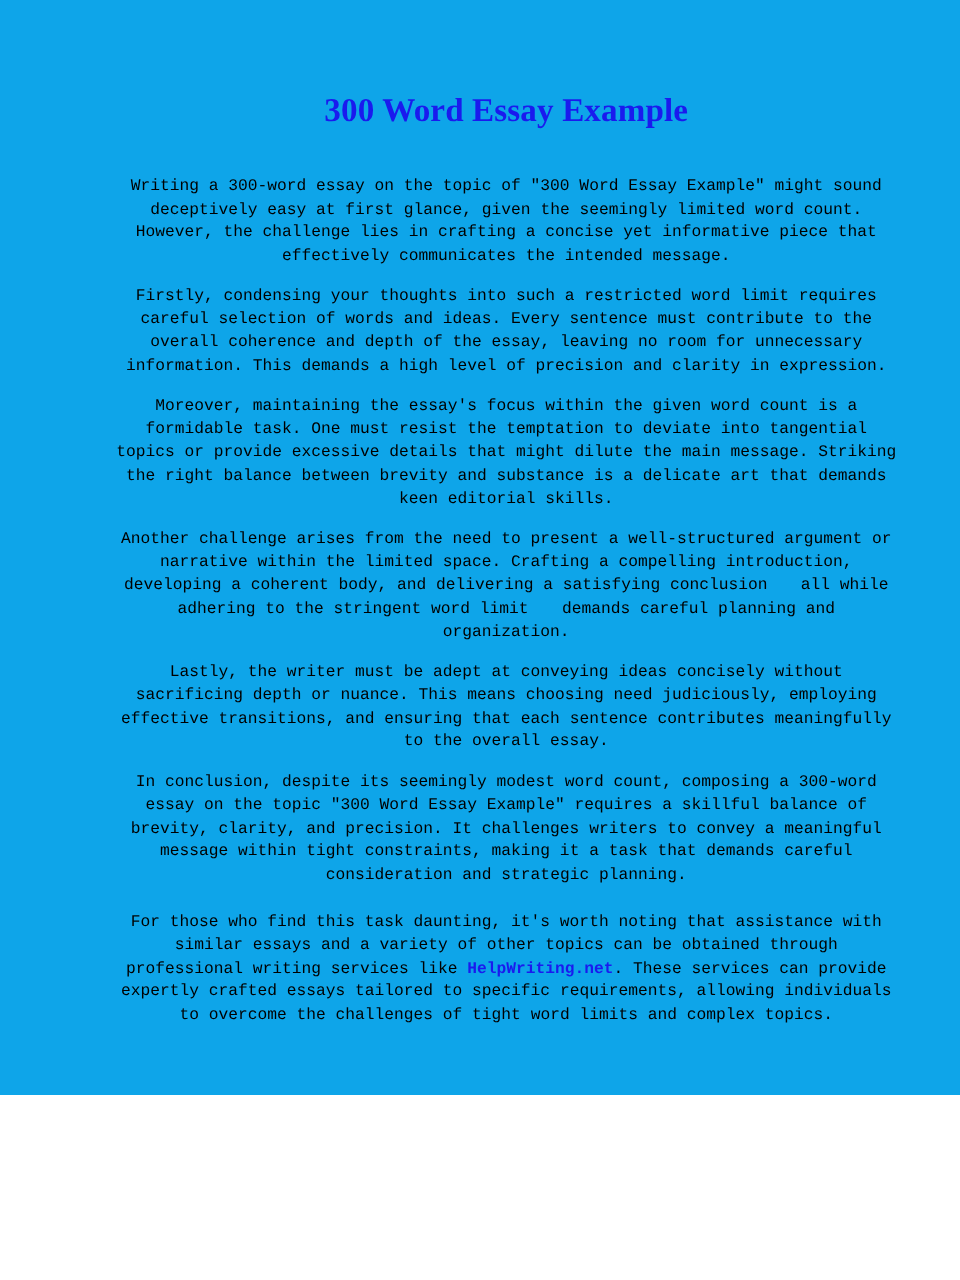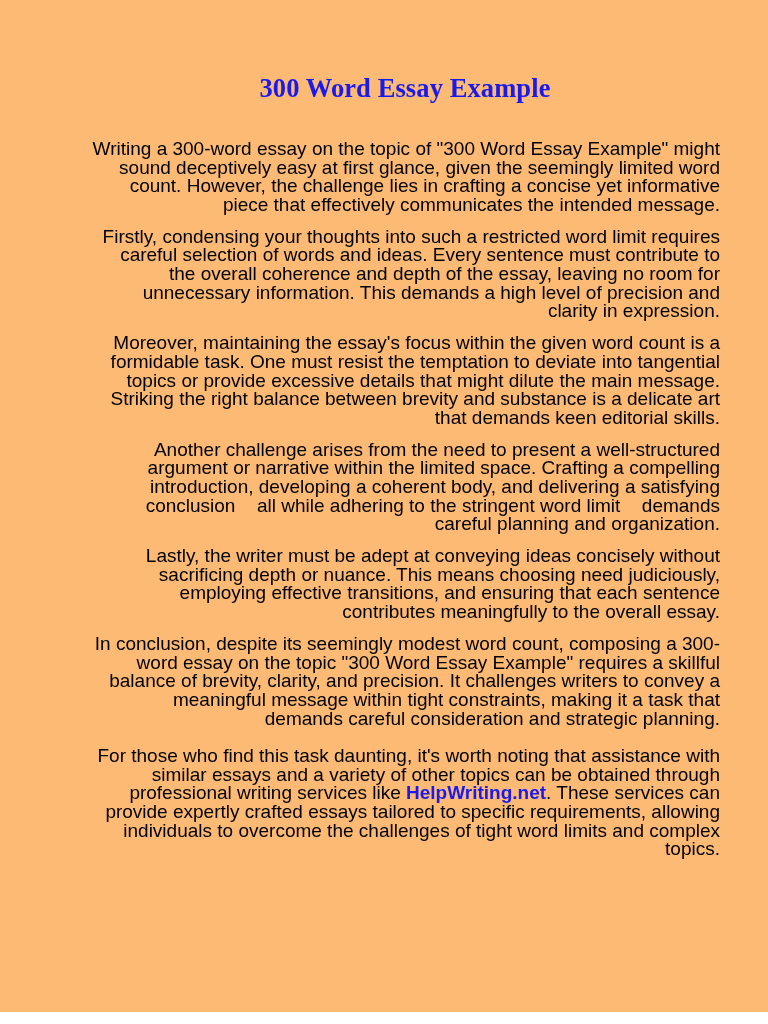--- a/index.html
+++ b/index.html
@@ -12,22 +12,22 @@
     width: 768px;
     height: 1024px;
     overflow: hidden;
     font-family: "Liberation Serif", "DejaVu Serif", serif;
     color: #000000;
     -webkit-font-smoothing: antialiased;
   }
   .page {
     position: relative;
     width: 768px;
-    height: 1012px;
-    background: #fdba74;
+    height: 876px;
+    background: #0ea5e9;
     box-sizing: border-box;
   }
   .doc-body {
     position: absolute;
     left: 90px;
     top: 72px;
     width: 630px;
   }
   .doc-title {
     color: #1a1aee;
@@ -36,26 +36,26 @@
     line-height: 32px;
     text-align: center;
     margin: 0 0 0 0;
     letter-spacing: 0.1px;
     font-family: "Liberation Serif", "DejaVu Serif", serif;
   }
   .title-spacer {
     height: 36px;
   }
   .para {
-    font-size: 19px;
+    font-size: 13px;
     line-height: 18.6px;
     margin: 0 0 13.5px 0;
-    text-align: right;
+    text-align: center;
     color: #000000;
-    font-family: Liberation Sans, sans-serif;
+    font-family: Liberation Mono, monospace;
   }
   .para:last-child {
     margin-bottom: 0;
     margin-top: 19px;
   }
   .para .dash-gap {
     display: inline-block;
     width: 11px;
   }
   .link-accent {

